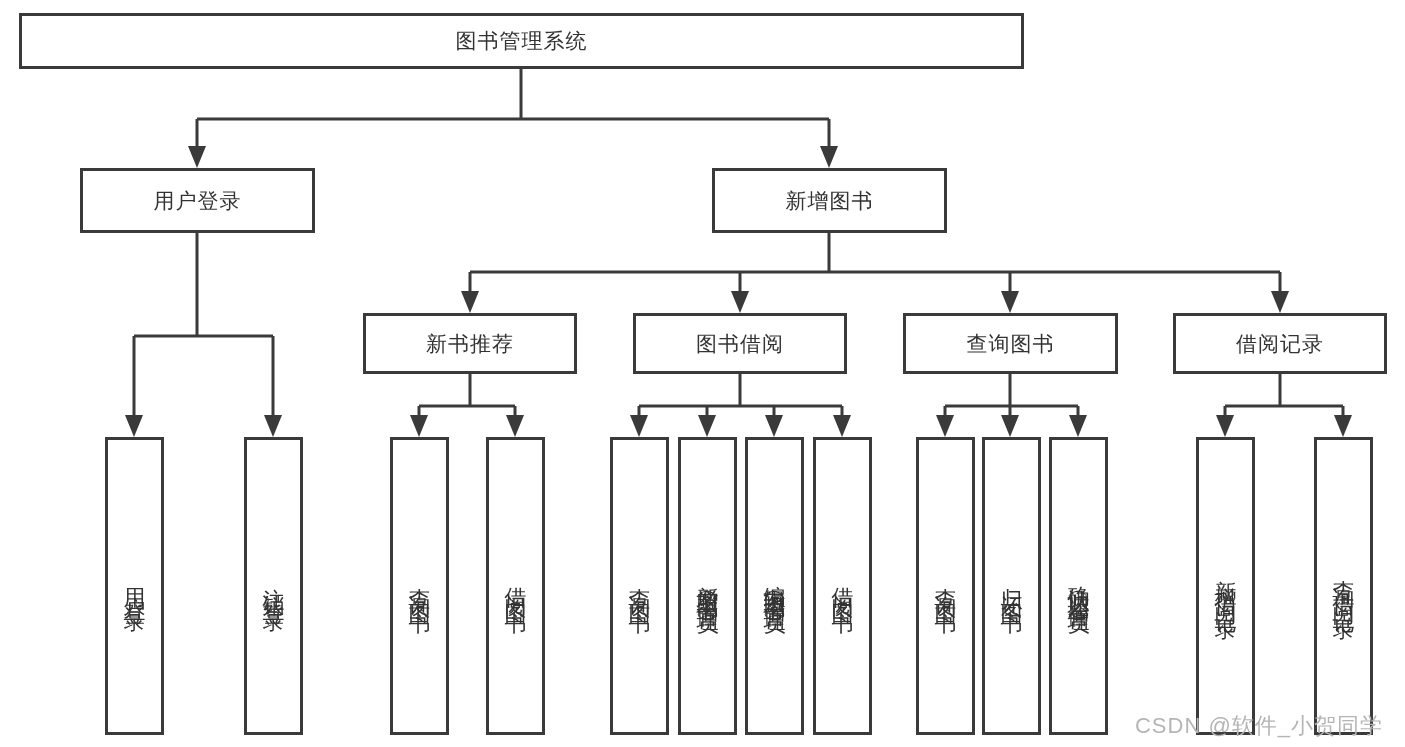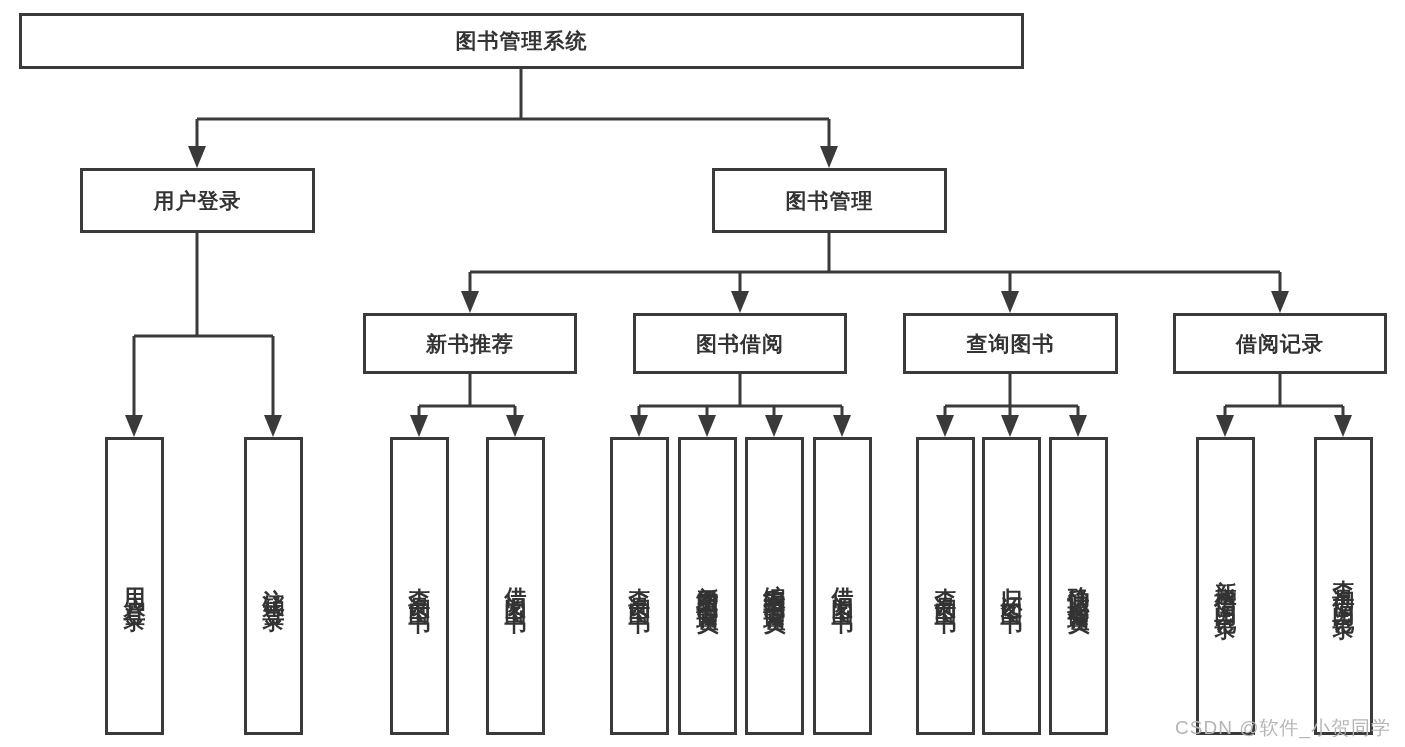--- a/index.html
+++ b/index.html
@@ -27,21 +27,20 @@
   }
   .node{
     position:absolute;
     box-sizing:border-box;
     border:3px solid var(--line);
     background:#fff;
     display:flex;
     align-items:center;
     justify-content:center;
     color:var(--text);
-    font-weight:bold;
   }
   .node .h-label{
     font-size:21px;
     letter-spacing:1px;
     white-space:nowrap;
   }
   .leaf{
     width:59px;
     height:298px;
     top:437px;
@@ -52,23 +51,23 @@
     font-size:22px;
     letter-spacing:8px;
     line-height:1;
     white-space:nowrap;
   }
   .leaf-long .v-label{
     letter-spacing:4px;
   }
   #watermark{
     position:absolute;
-    right:14px;
+    right:22px;
     bottom:6px;
-    font-size:19px;
+    font-size:22px;
     color:var(--watermark);
     letter-spacing:1px;
   }
 </style>
 </head>
 <body>
 
 <div id="canvas">
 
   <svg id="wires" width="1405" height="747" viewBox="0 0 1405 747">
@@ -115,21 +114,21 @@
   </svg>
 
   <div class="node" style="left:19px;top:13px;width:1005px;height:56px">
     <span class="h-label">图书管理系统</span>
   </div>
 
   <div class="node" style="left:80px;top:168px;width:235px;height:65px">
     <span class="h-label">用户登录</span>
   </div>
   <div class="node" style="left:712px;top:168px;width:235px;height:65px">
-    <span class="h-label">图书管理</span>
+    <span class="h-label">新增图书</span>
   </div>
 
   <div class="node" style="left:363px;top:313px;width:214px;height:61px">
     <span class="h-label">新书推荐</span>
   </div>
   <div class="node" style="left:633px;top:313px;width:214px;height:61px">
     <span class="h-label">图书借阅</span>
   </div>
   <div class="node" style="left:903px;top:313px;width:215px;height:61px">
     <span class="h-label">查询图书</span>

